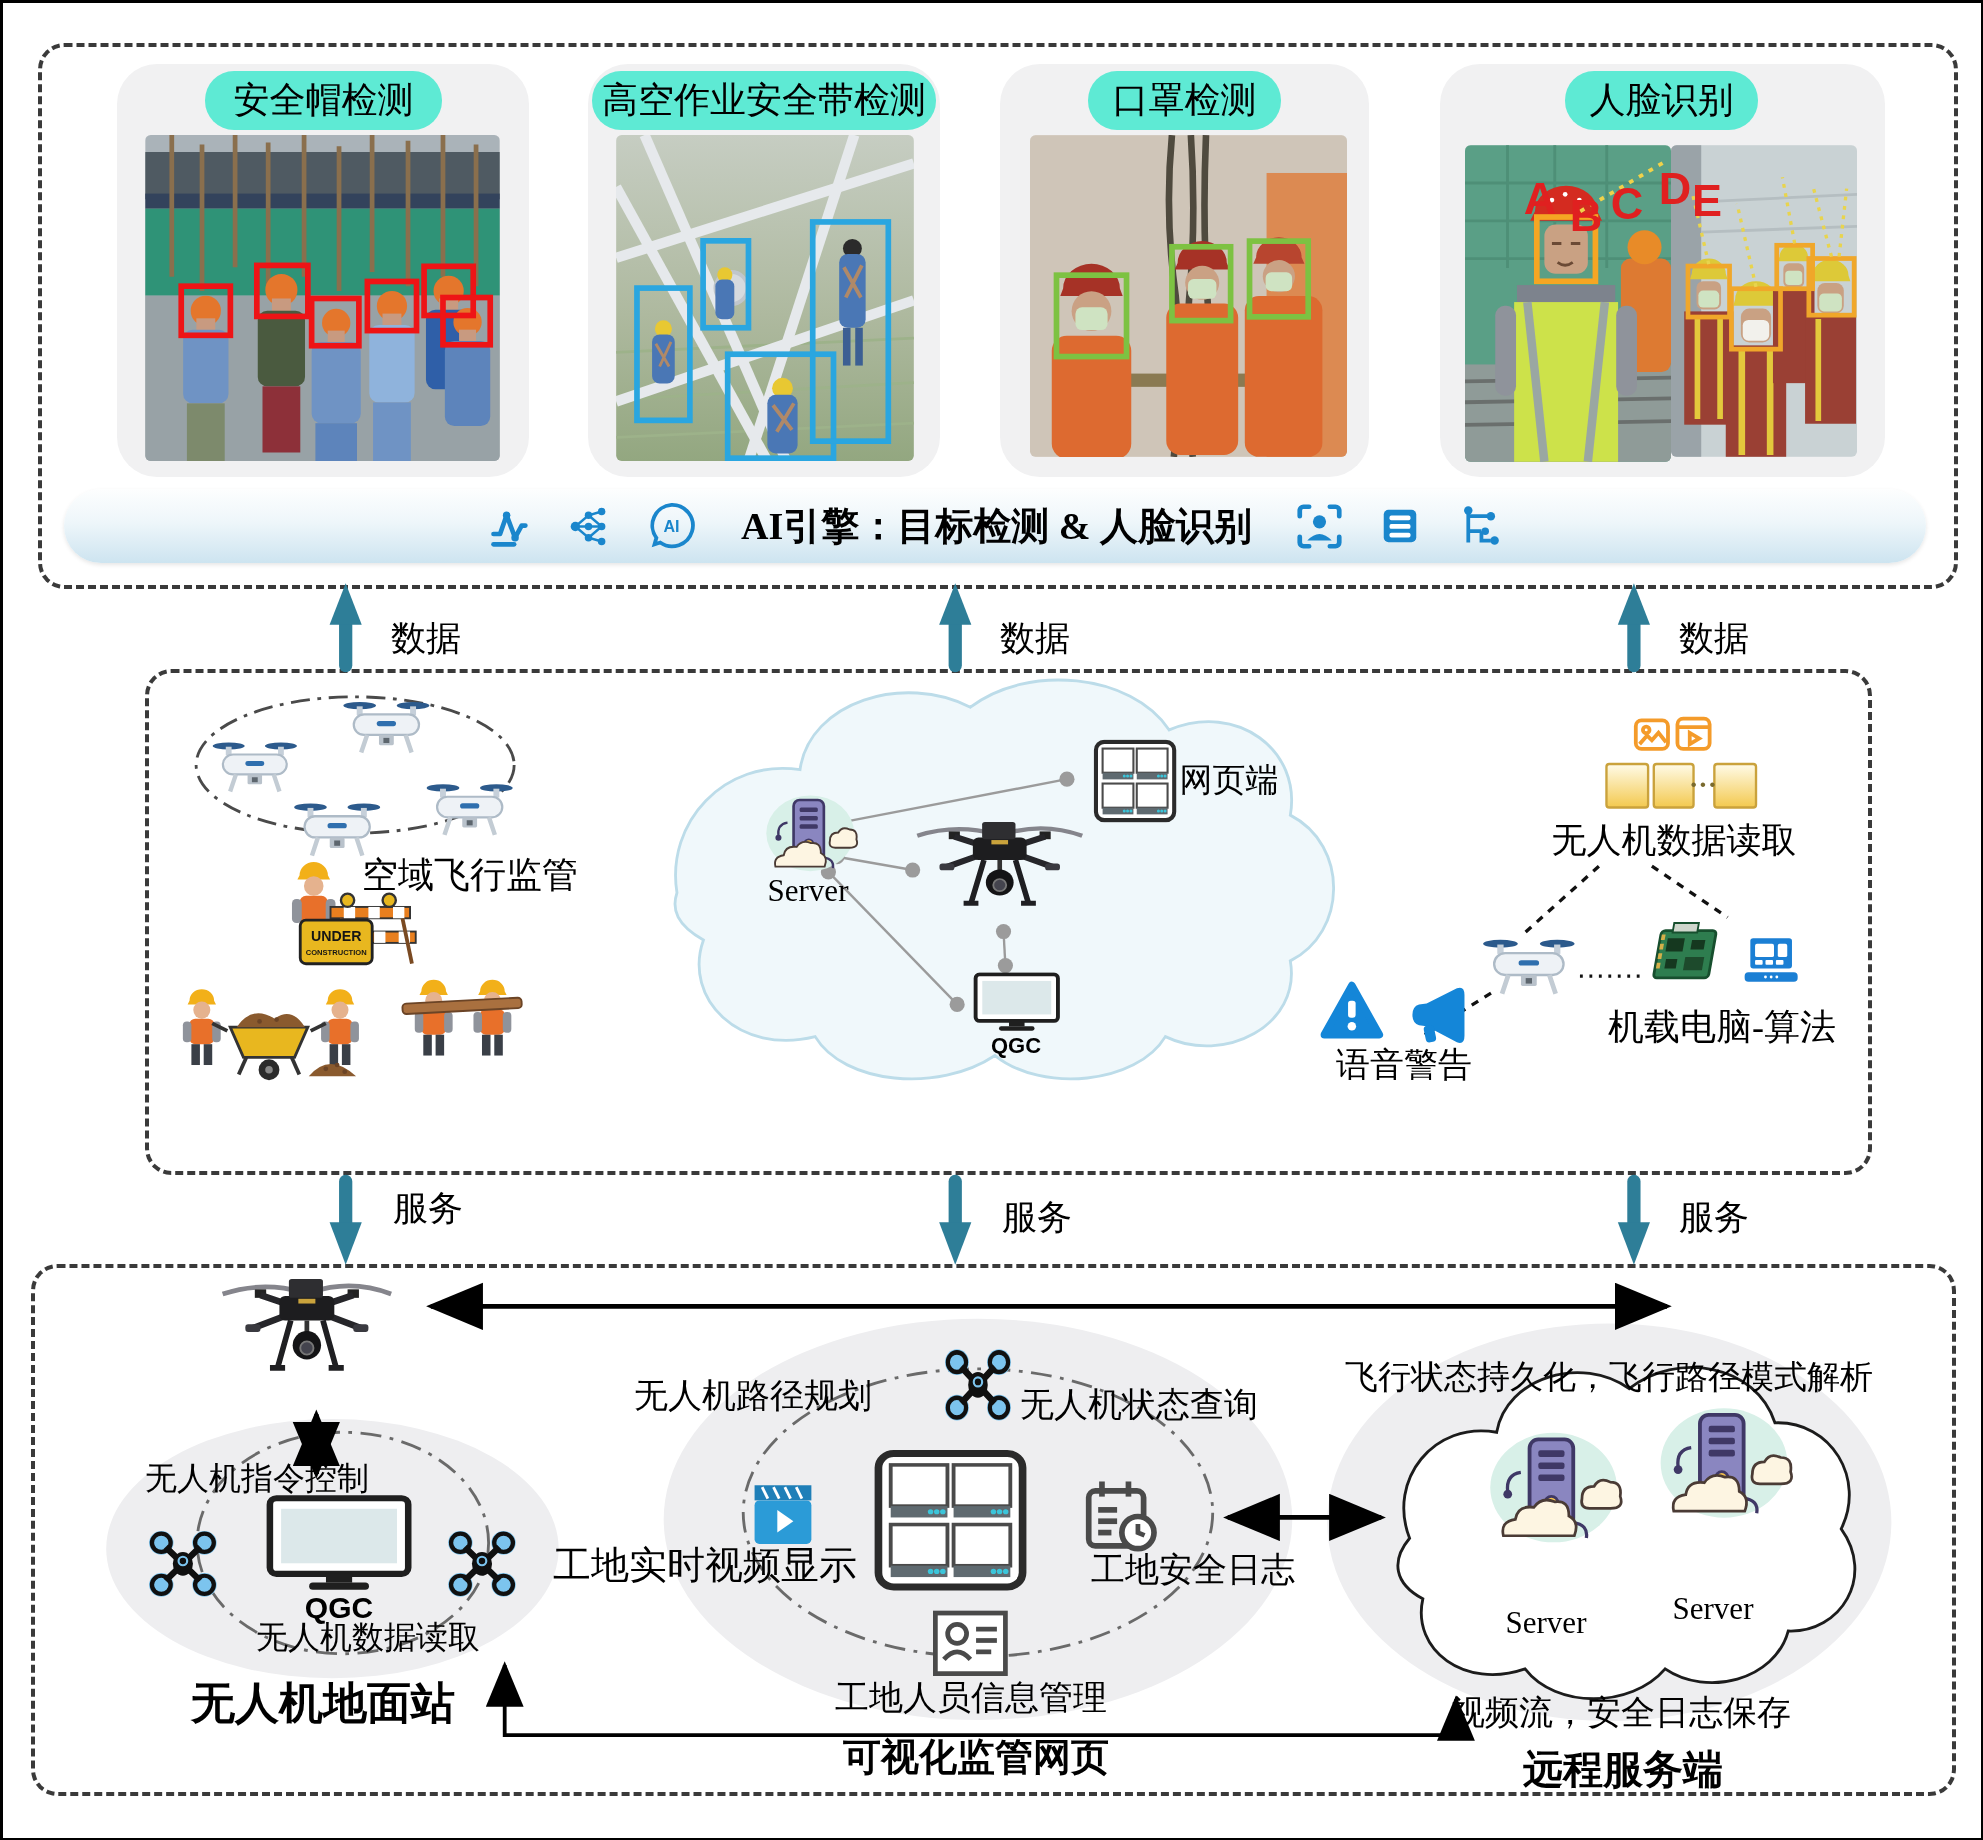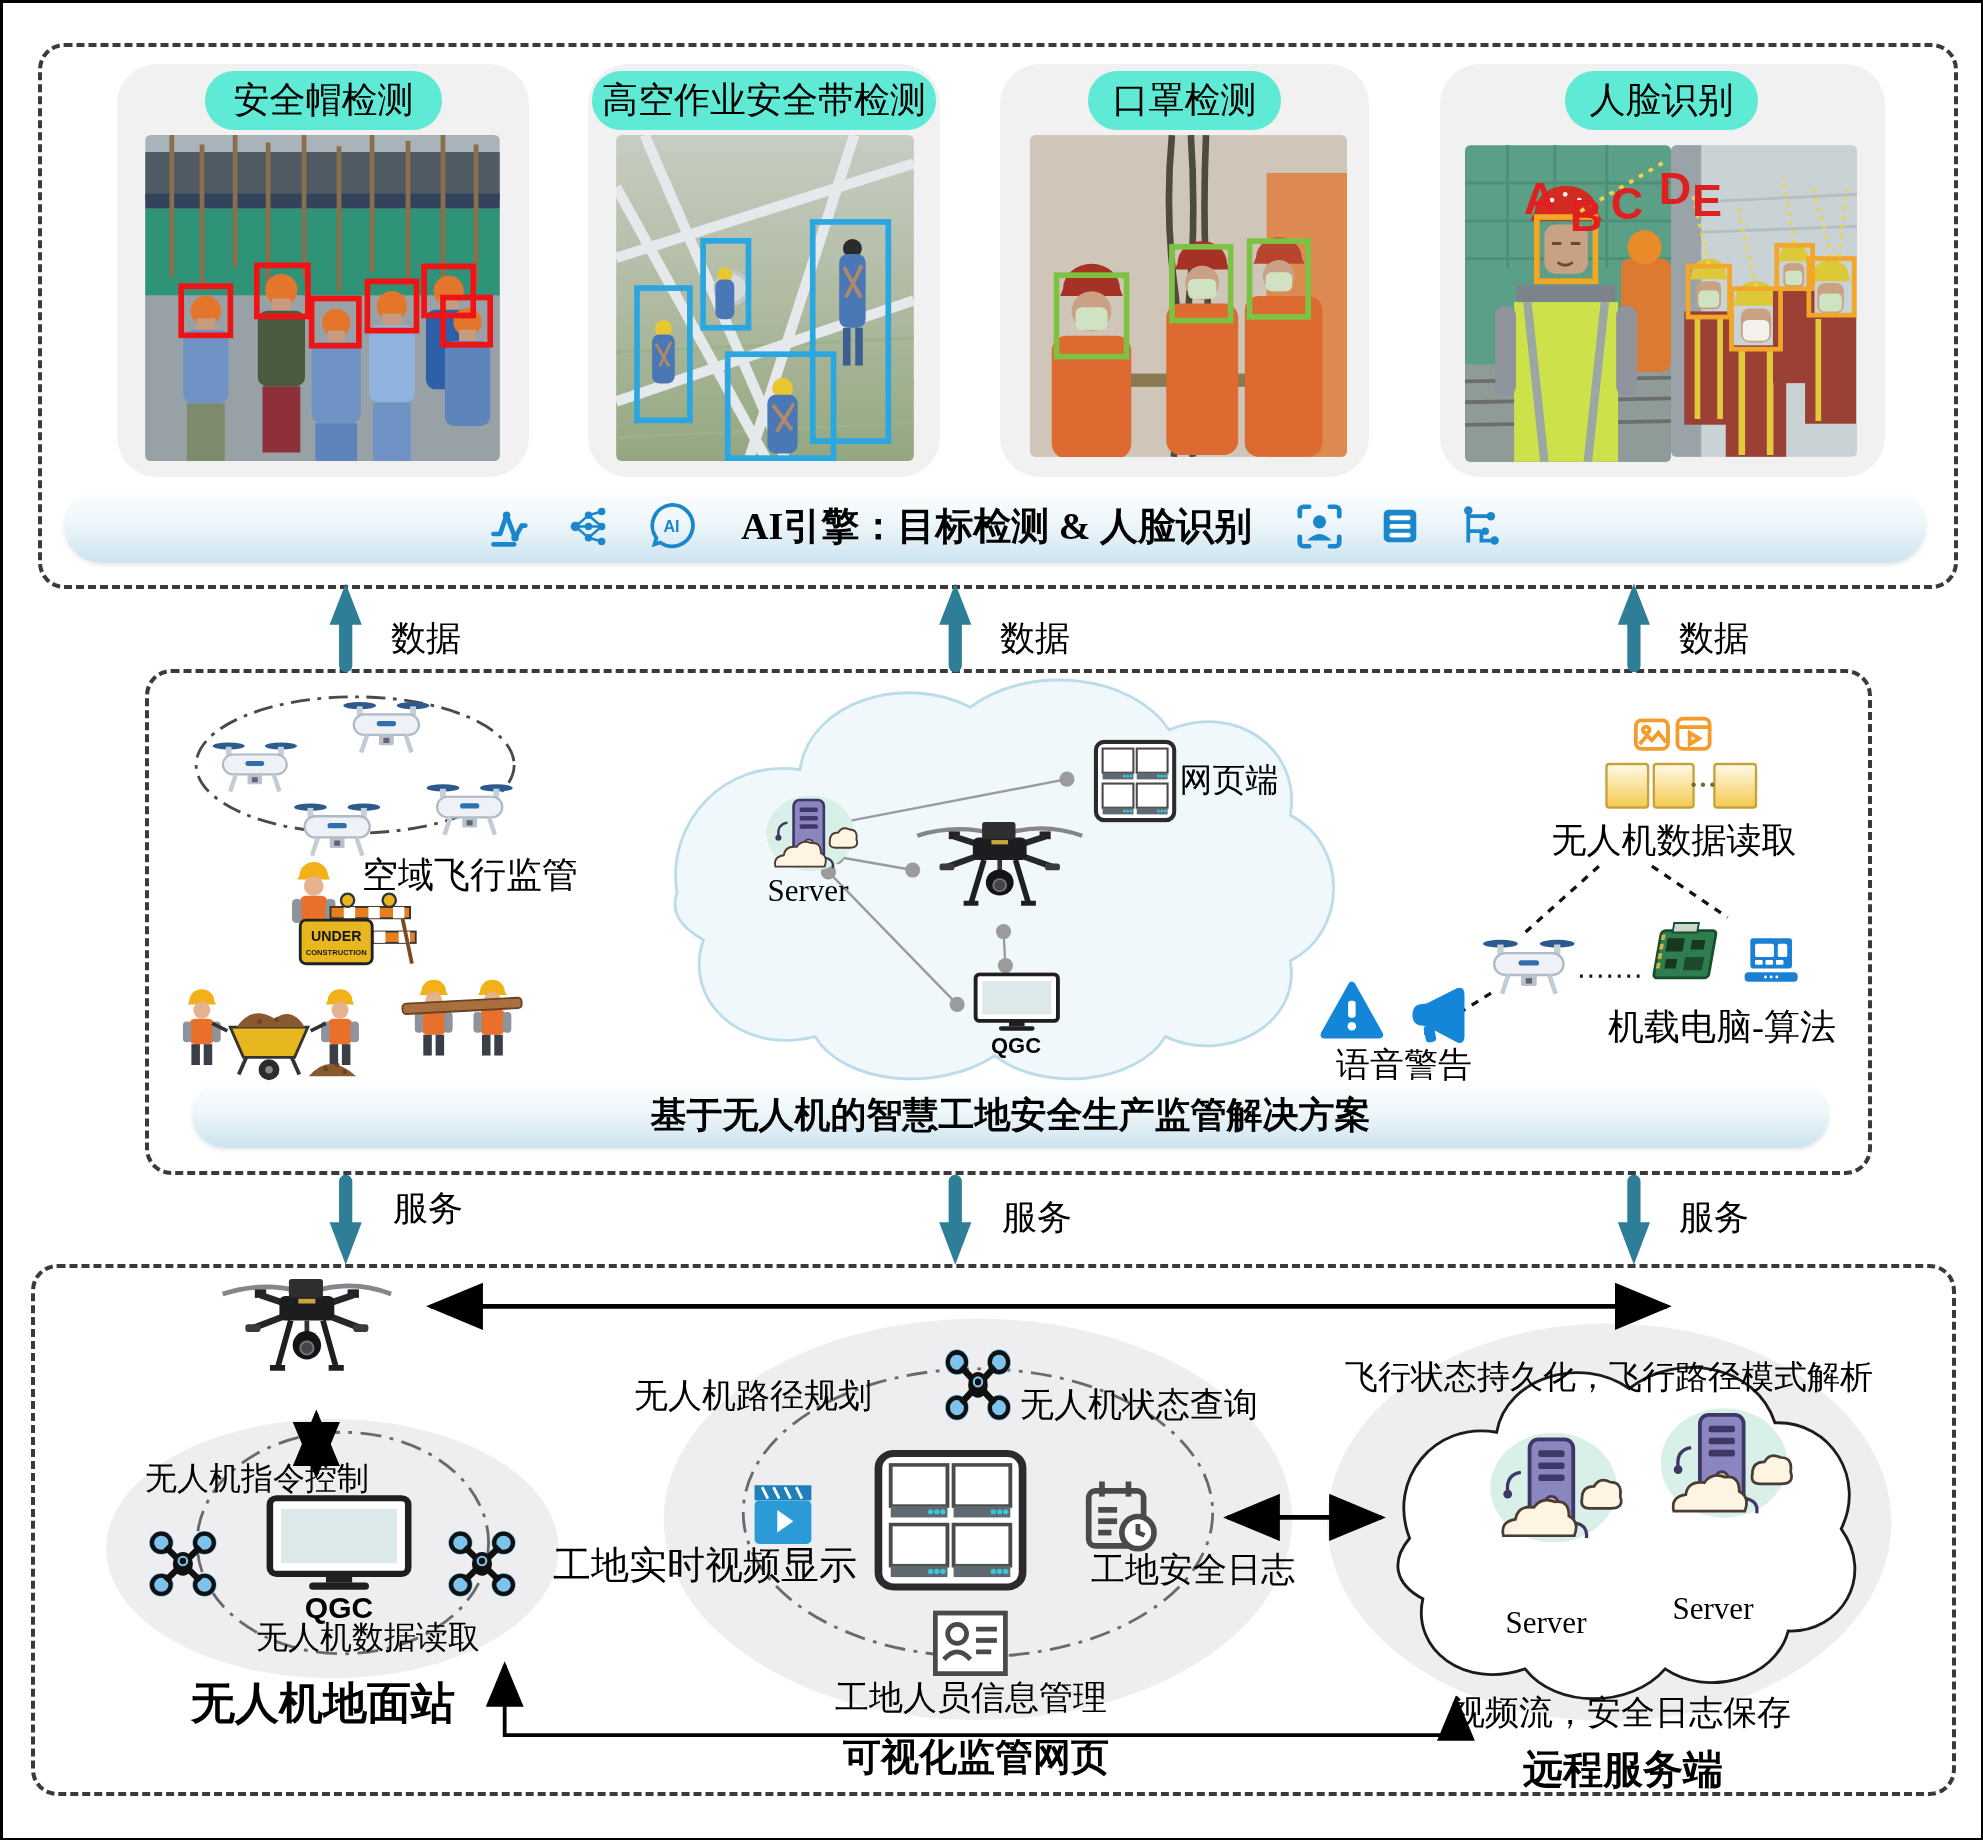--- a/index.html
+++ b/index.html
@@ -342,23 +342,20 @@
         <g fill="#1a86cc">
             <circle cx="12" cy="8" r="4.5"></circle>
             <circle cx="36" cy="14" r="4.5"></circle>
             <circle cx="30" cy="30" r="4"></circle>
             <circle cx="40" cy="40" r="4.5"></circle>
           </g>
       </svg>
     </div>
   </div>
 
-  <div class="bar" style="left:189px;top:1079px;width:1637px;height:66px;border-radius:34px;">
-    <span class="bartext" style="font-size:36px;">基于无人机的智慧工地安全生产监管解决方案</span>
-  </div>
 
   <svg class="overlay" width="1984" height="1841" viewBox="0 0 2096 1945">
     <defs>
       <marker id="ah" markerWidth="14" markerHeight="12" refX="11" refY="5" orient="auto-start-reverse">
           <path d="M0 0 L12 5 L0 10 z" fill="#000"></path>
         </marker>
       <linearGradient id="g-frame" x1="0" y1="0" x2="0" y2="1">
           <stop offset="0" stop-color="#fffbe8"></stop>
           <stop offset="1" stop-color="#f3c94f"></stop>
         </linearGradient>

